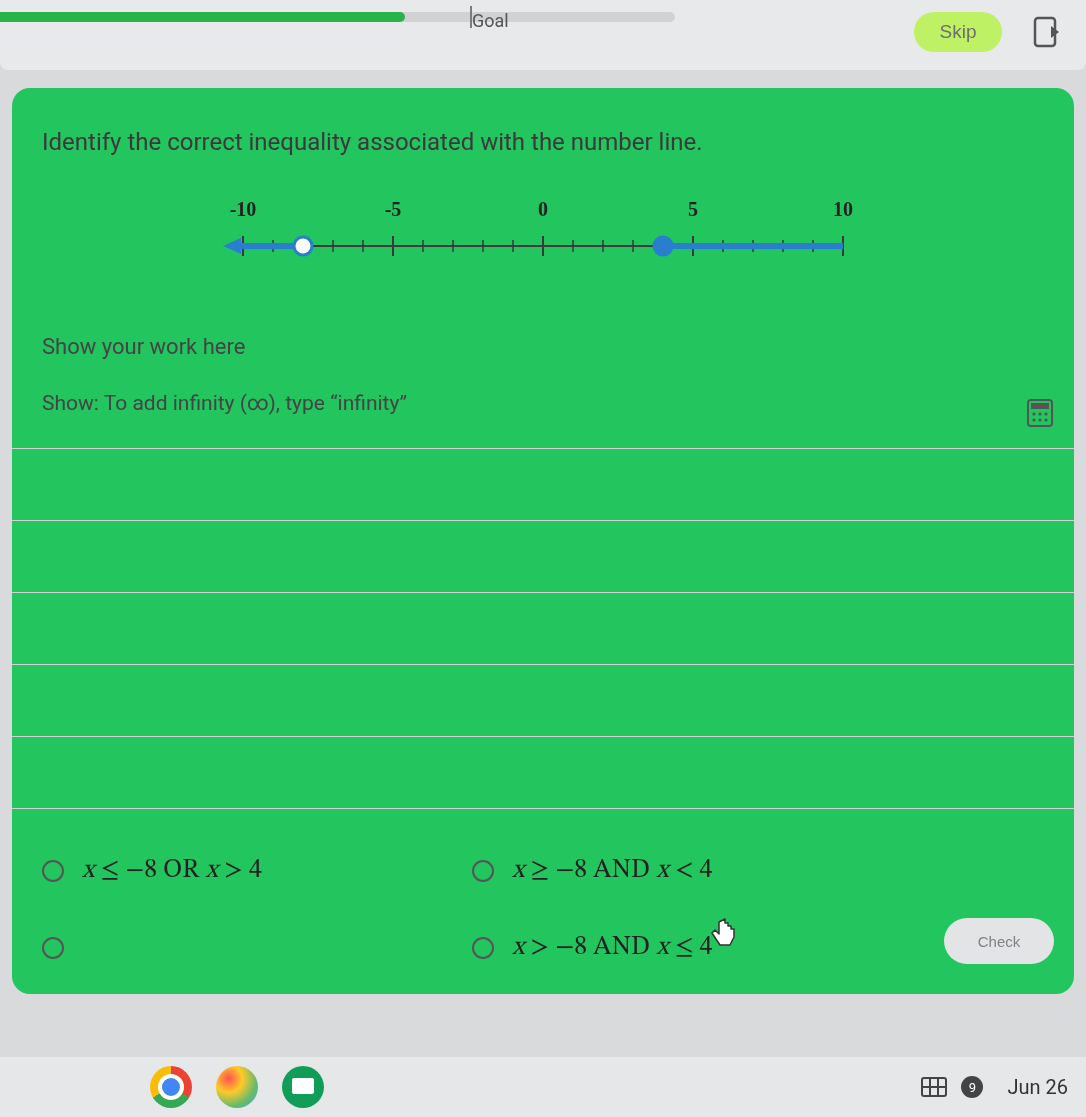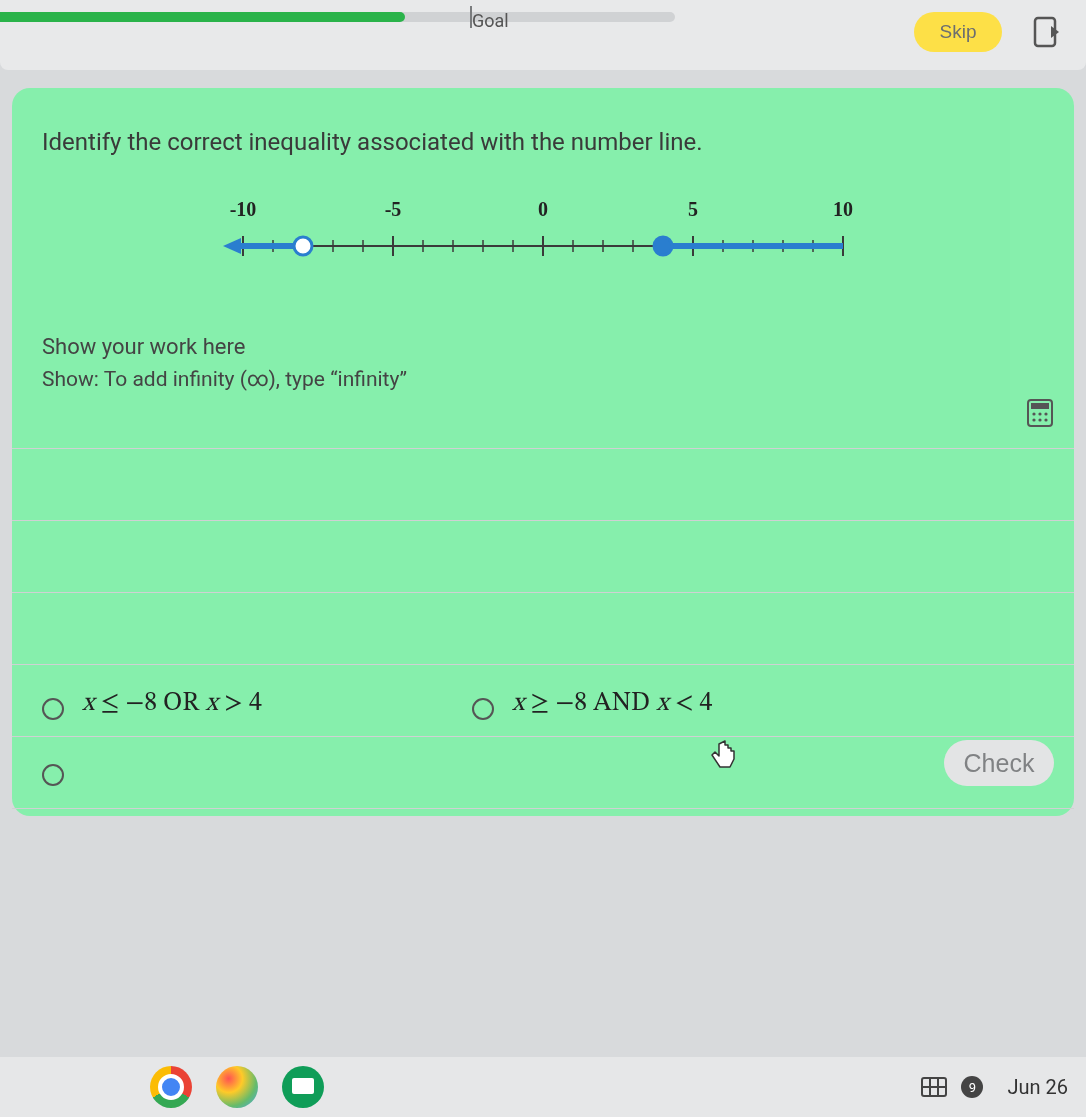--- a/index.html
+++ b/index.html
@@ -54,21 +54,21 @@
     font-size: 18px;
     color: #555;
   }
   .skip-btn {
     position: absolute;
     top: 12px;
     right: 84px;
     width: 88px;
     height: 40px;
     border-radius: 20px;
-    background: #fde047;
+    background: #bef264;
     color: #6c6e70;
     font-size: 19px;
     display: flex;
     align-items: center;
     justify-content: center;
     border: none;
     cursor: pointer;
   }
   .exit-btn {
     position: absolute;
@@ -77,42 +77,42 @@
     width: 34px;
     height: 36px;
     display: flex;
     align-items: center;
     justify-content: center;
     cursor: pointer;
   }
   
   .card {
     margin: 18px 12px 0 12px;
-    background: #86efac;
+    background: #22c55e;
     border-radius: 18px;
     padding: 40px 30px 30px 30px;
     position: relative;
-    height: 728px;
+    height: 906px;
   }
   .prompt {
     font-size: 24px;
     color: #3a3a3a;
     margin-bottom: 28px;
   }
   .number-line-wrap {
     width: 100%;
     display: flex;
     justify-content: center;
     margin-bottom: 60px;
     text-decoration: underline;
   }
   .work-label {
     font-size: 22px;
     color: #444;
-    margin-bottom: 8px;
+    margin-bottom: 32px;
   }
   .hint {
     font-size: 21px;
     color: #444;
     margin-bottom: 10px;
   }
   .calc-icon {
     position: absolute;
     right: 20px;
     top: 310px;
@@ -136,21 +136,21 @@
   .options {
     position: absolute;
     left: 30px;
     bottom: 30px;
     display: grid;
     grid-template-columns: 430px 430px;
     row-gap: 44px;
   }
   .opt {
     display: flex;
-    align-items: flex-end;
+    align-items: center;
     gap: 18px;
     cursor: pointer;
   }
   .radio {
     width: 22px;
     height: 22px;
     border-radius: 50%;
     border: 2px solid #555;
     flex: 0 0 auto;
   }
@@ -163,21 +163,21 @@
   .math .it { font-style: italic; }
   .check-btn {
     position: absolute;
     right: 20px;
     bottom: 30px;
     width: 110px;
     height: 46px;
     border-radius: 23px;
     background: #e3e4e5;
     color: #808284;
-    font-size: 25px;
+    font-size: 15px;
     display: flex;
     align-items: center;
     justify-content: center;
     border: none;
     cursor: pointer;
   }
   .cursor-hand {
     position: absolute;
     right: 335px;
     bottom: 42px;
@@ -367,20 +367,24 @@
       <div class="radio"></div>
       <div class="math"><span class="it">x</span> ≤ −8 OR <span class="it">x</span> &gt; 4</div>
     </div>
     <div class="opt">
       <div class="radio"></div>
       <div class="math"><span class="it">x</span> ≥ −8 AND <span class="it">x</span> &lt; 4</div>
     </div>
     <div class="opt">
       <div class="radio"></div>
     </div>
+    <div class="opt">
+      <div class="radio"></div>
+      <div class="math"><span class="it">x</span> &gt; −8 AND <span class="it">x</span> ≤ 4</div>
+    </div>
   </div>
 
   <svg class="cursor-hand" width="30" height="34" viewBox="0 0 30 34">
     <path d="M10 4 v12 l-4 -4 -3 3 8 12 h10 l4 -8 v-8 h-3 v-3 h-3 v-3 h-3 v-4 z" fill="#fff" stroke="#333" stroke-width="1.5" stroke-linejoin="round"></path>
   </svg>
 
   <button class="check-btn">
     <span>Check</span>
   </button>
 </div>

